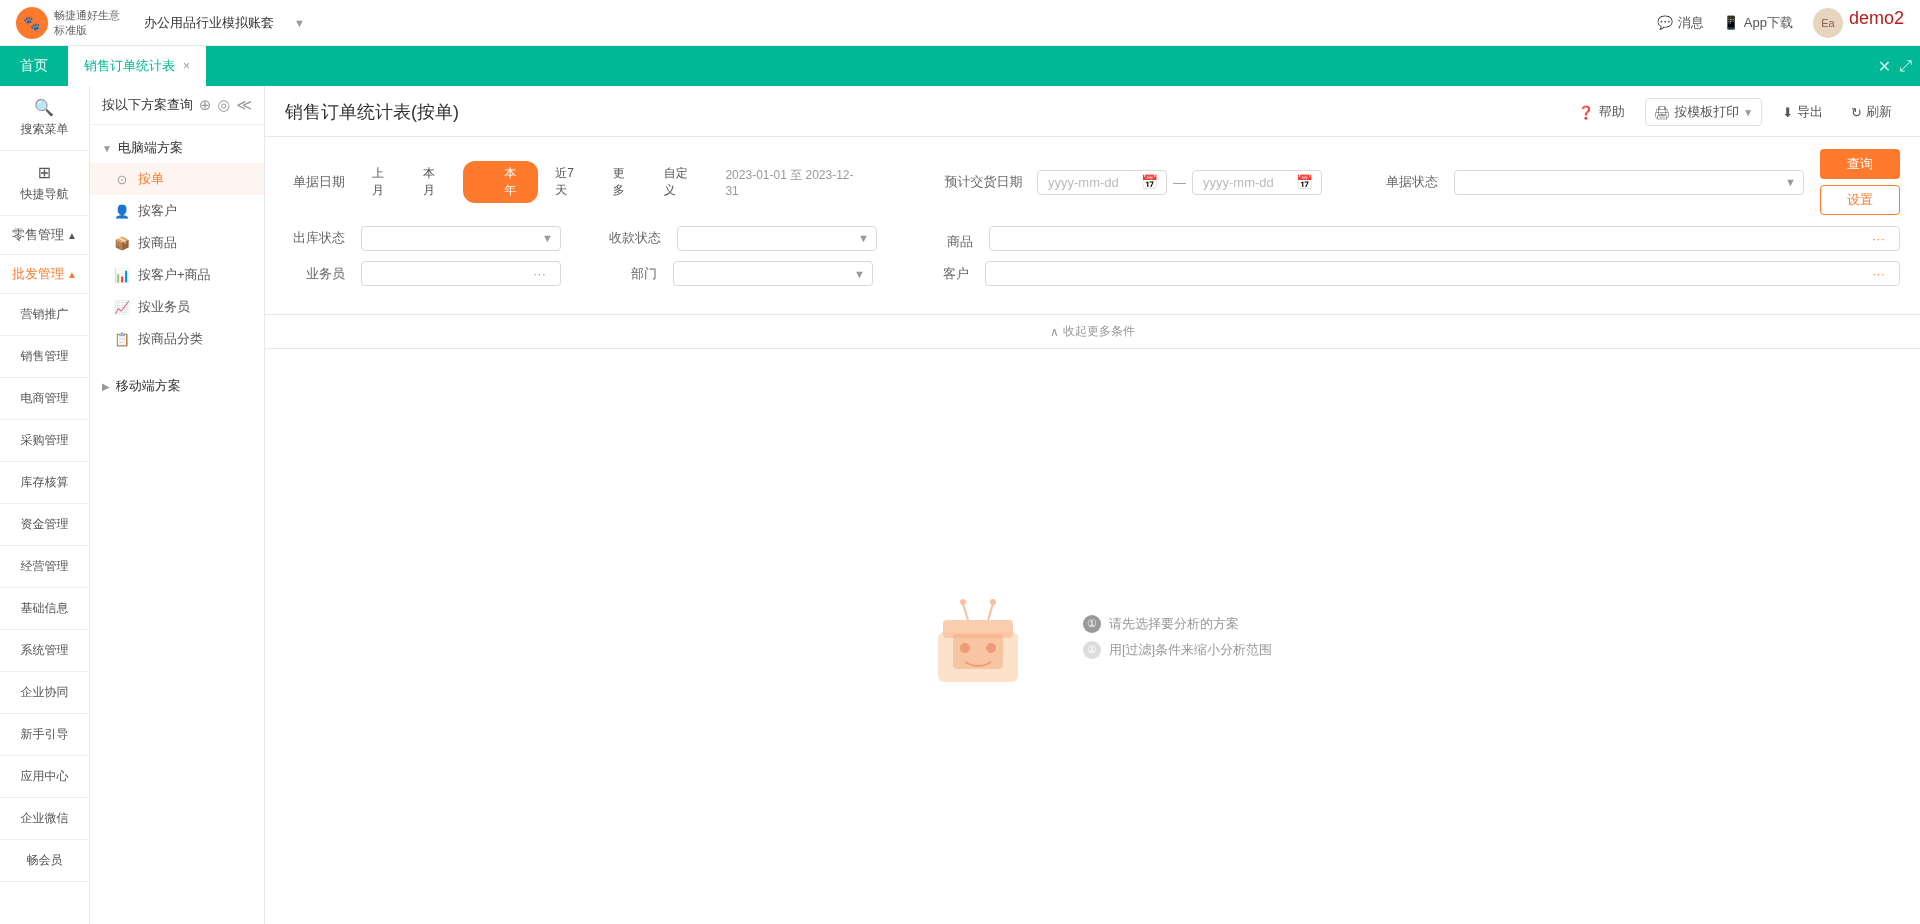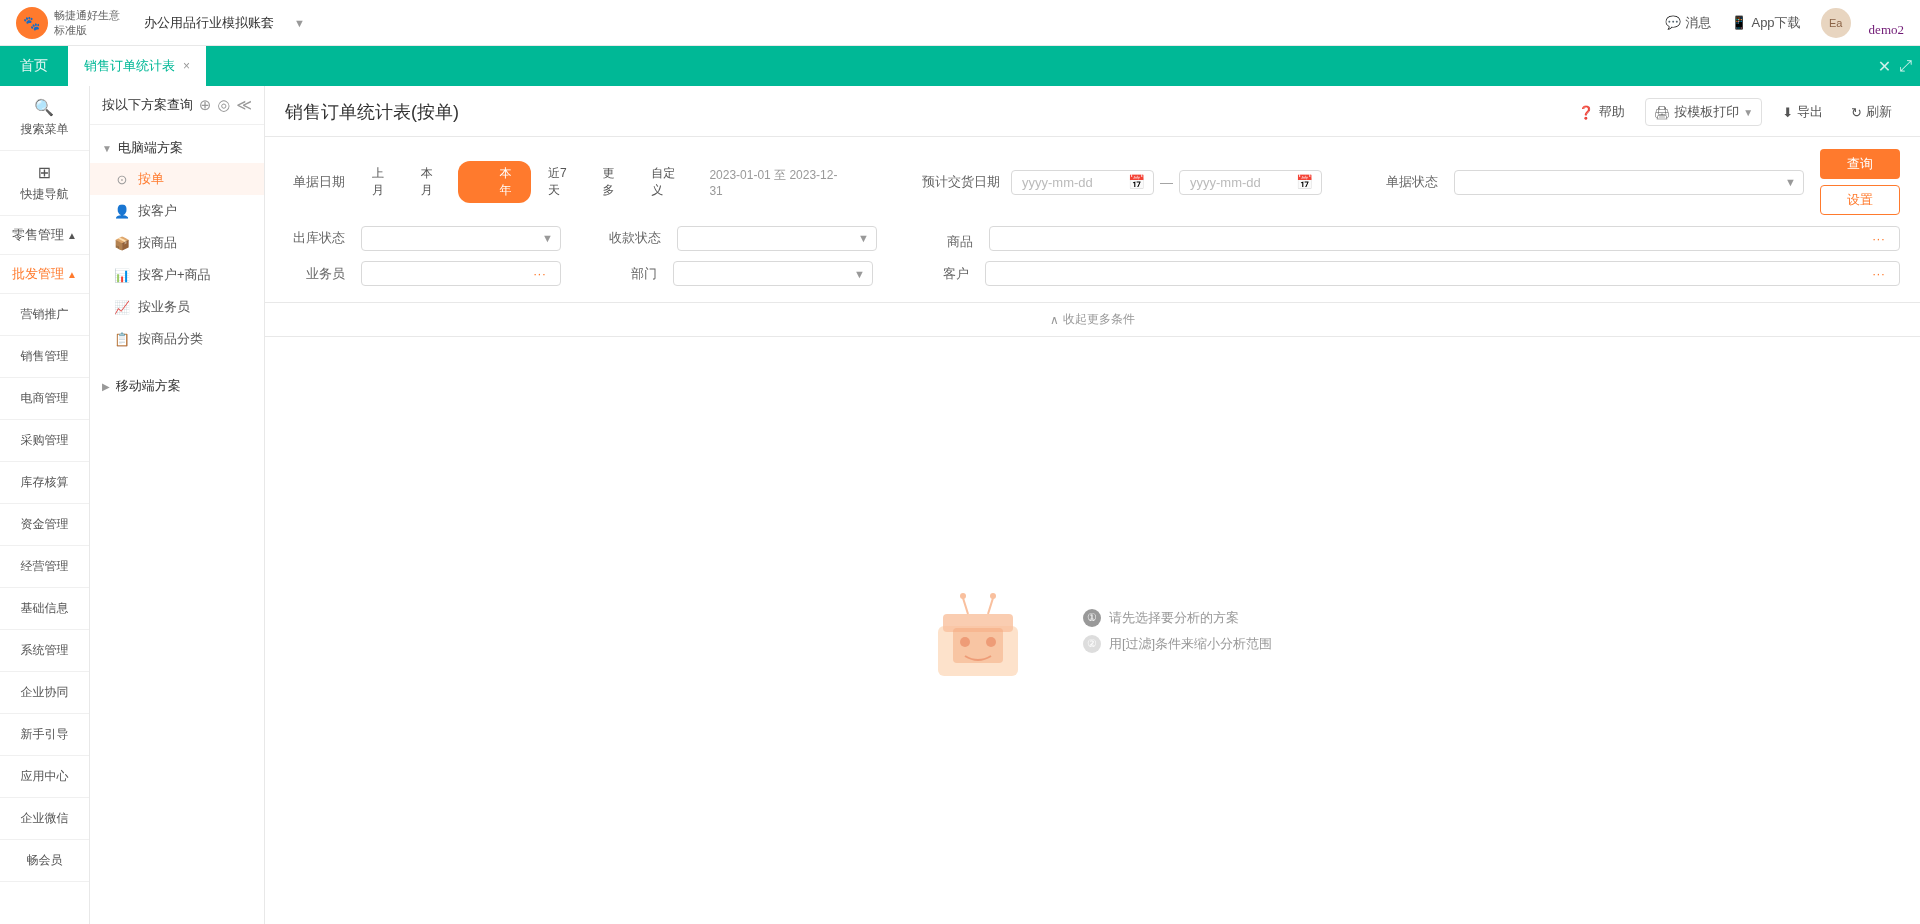--- a/index.html
+++ b/index.html
@@ -62,21 +62,21 @@
       width: 30px;
       height: 30px;
       background: #e8d5c0;
       border-radius: 50%;
       display: flex;
       align-items: center;
       justify-content: center;
       font-size: 11px;
       color: #8b6346;
     }
-    .username { font-size: 13px; color: #701a75; cursor: pointer; font-family: Liberation Serif, serif; }
+    .username { font-size: 18px; color: #b91c1c; cursor: pointer; }
 
     
     .tab-bar {
       background: #00b896;
       height: 40px;
       display: flex;
       align-items: center;
       padding: 0;
     }
     .tab-home {
@@ -284,21 +284,21 @@
       background: #fff;
       padding: 12px 20px;
       border-bottom: 1px solid #e8e8e8;
     }
     .filter-row {
       display: flex;
       align-items: center;
       gap: 16px;
       margin-bottom: 10px;
     }
-    .filter-row:last-child { margin-bottom: 4px; }
+    .filter-row:last-child { margin-bottom: 16px; }
     .filter-label {
       color: #666;
       font-size: 13px;
       white-space: nowrap;
       min-width: 60px;
       text-align: right;
     }
     .filter-date-group {
       display: flex;
       align-items: center;
@@ -332,21 +332,21 @@
       display: flex;
       align-items: center;
     }
     .date-input-with-icon input {
       border: 1px solid #d9d9d9;
       border-radius: 4px;
       padding: 4px 28px 4px 10px;
       font-size: 13px;
       color: #999;
       outline: none;
-      width: 143px;
+      width: 130px;
     }
     .date-input-with-icon input::placeholder { color: #bbb; }
     .date-input-with-icon .cal-icon {
       position: absolute;
       right: 8px;
       color: #ff7a2d;
       font-size: 14px;
     }
     .filter-select {
       border: 1px solid #d9d9d9;
@@ -481,21 +481,21 @@
   </div>
   <div class="top-nav-right">
     <div class="nav-action">
       <span>💬</span>
       <span>消息</span>
     </div>
     <div class="nav-action">
       <span>📱</span>
       <span>App下载</span>
     </div>
-    <div style="display:flex;align-items:flex-end;gap:18px;">
+    <div style="display:flex;align-items:flex-start;gap:6px;">
       <div class="avatar">
         <span>Ea</span>
       </div>
       <span class="username">demo2</span>
     </div>
   </div>
 </div>
 
 <div class="tab-bar">
   <div class="tab-home">

